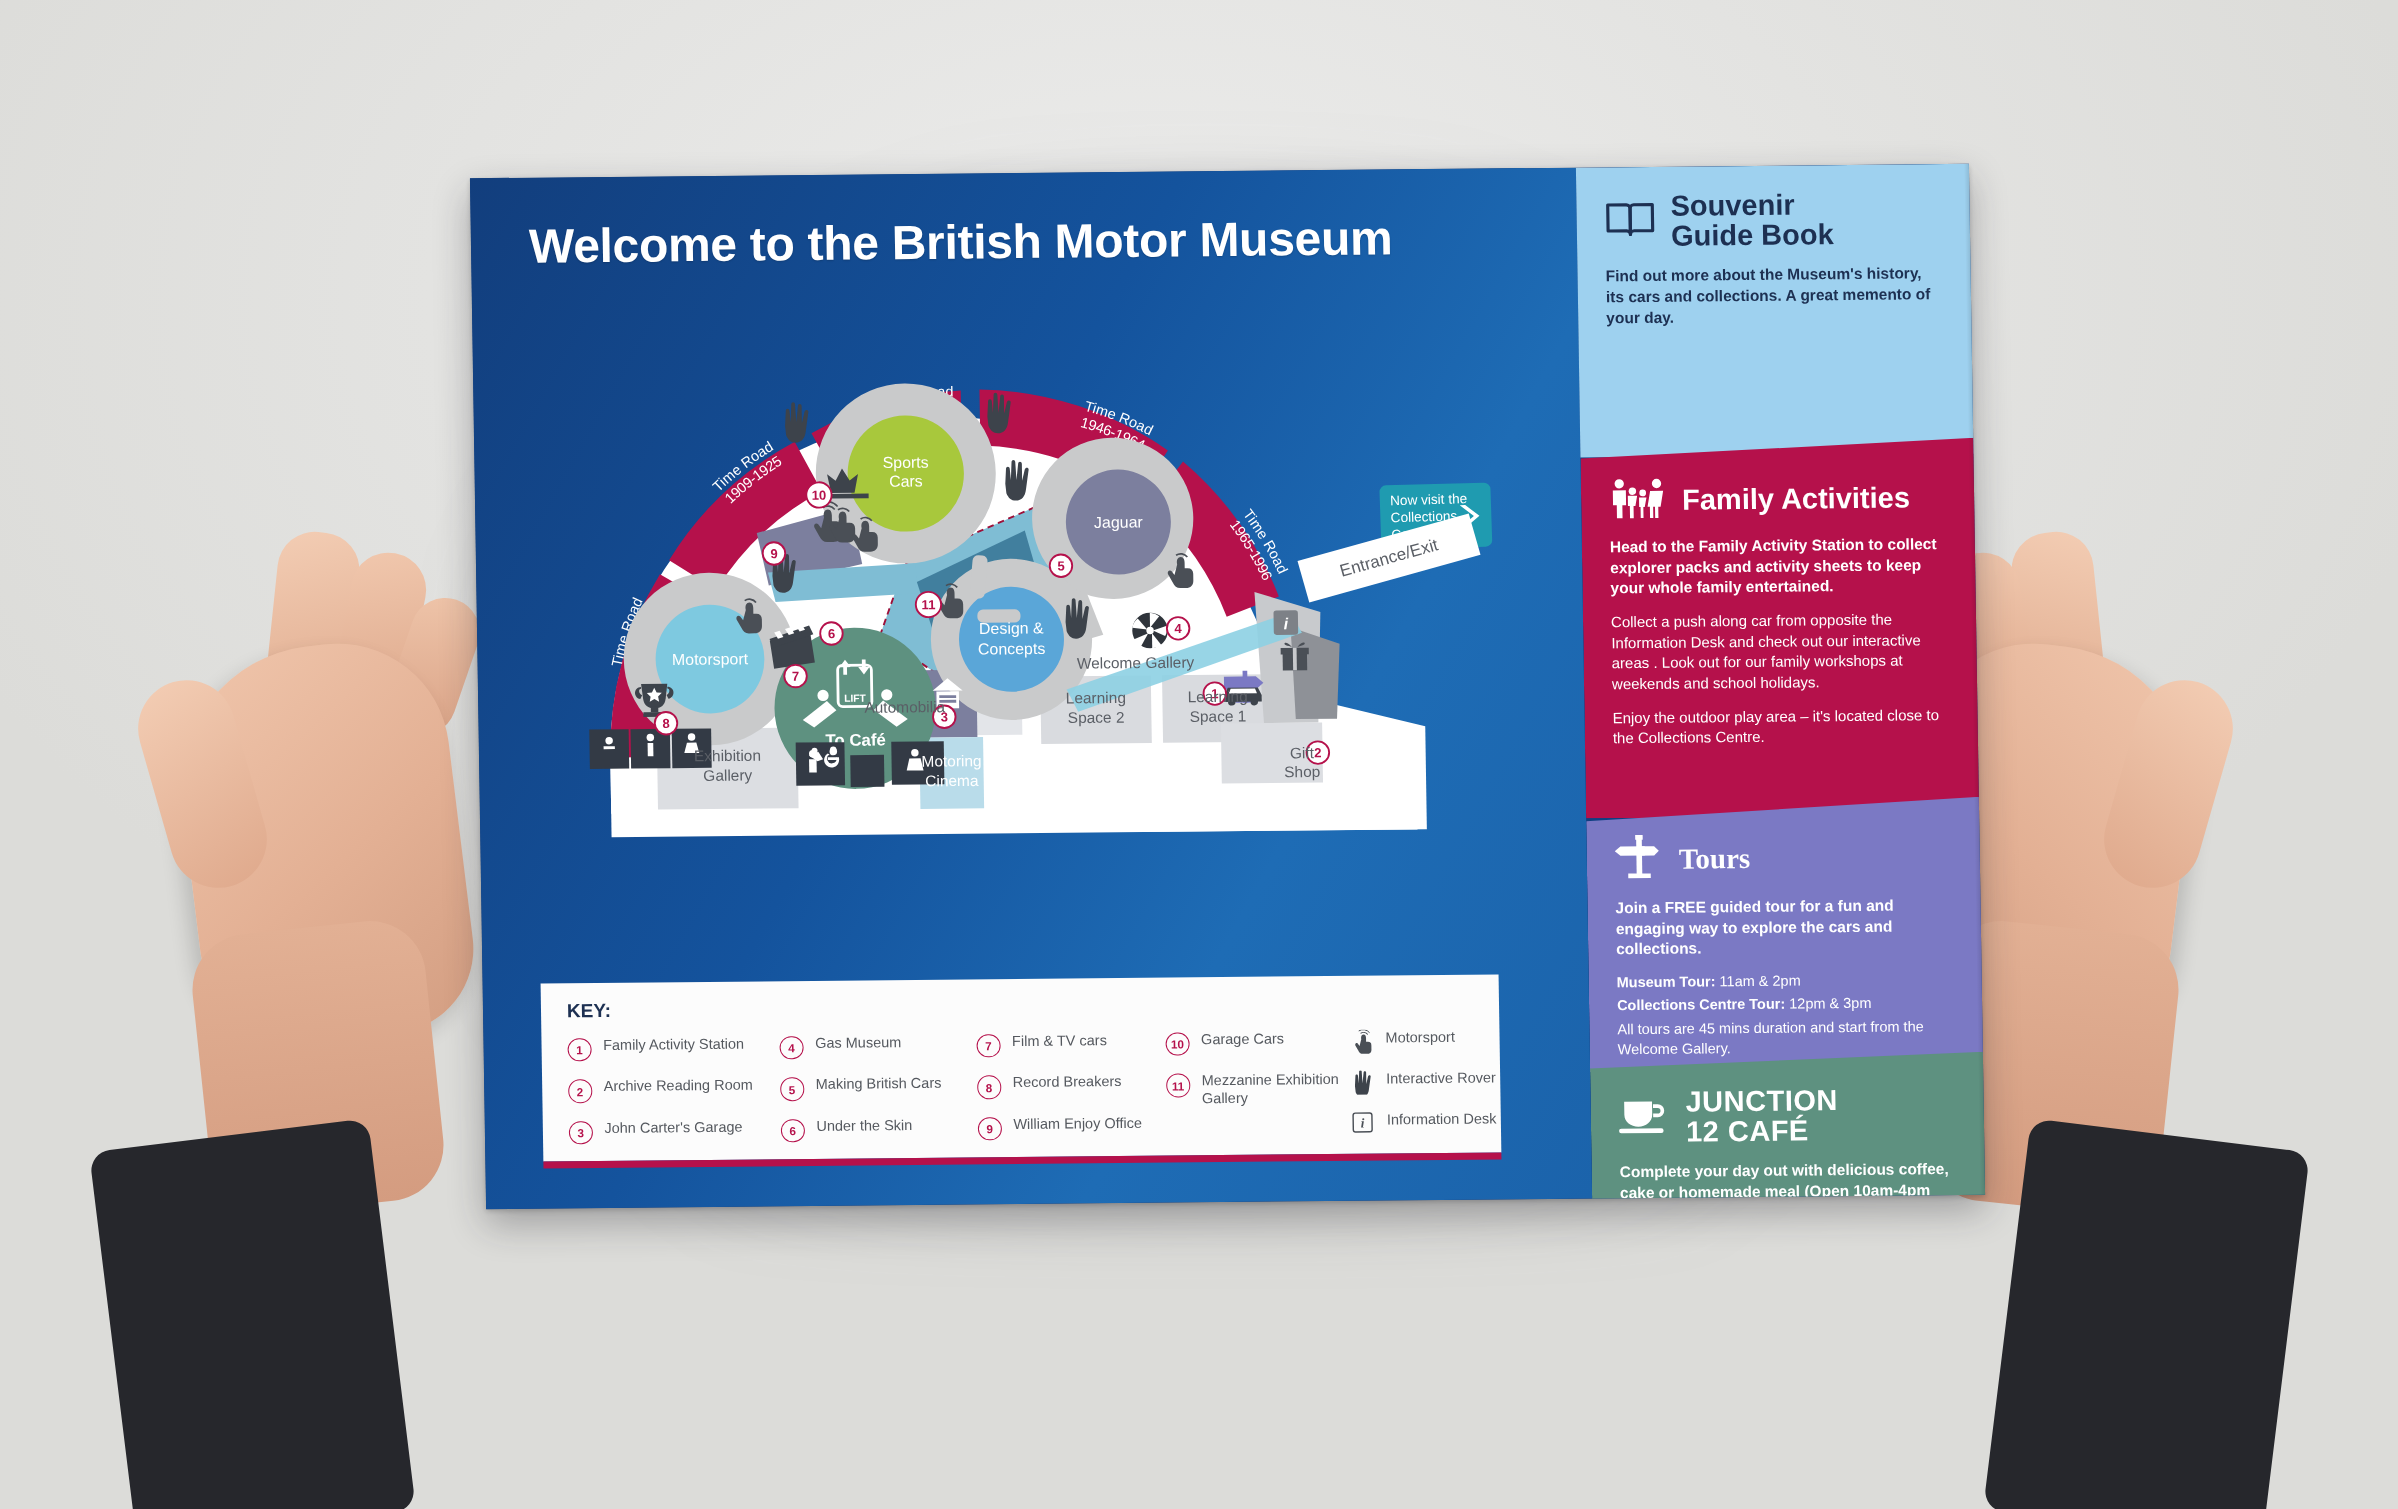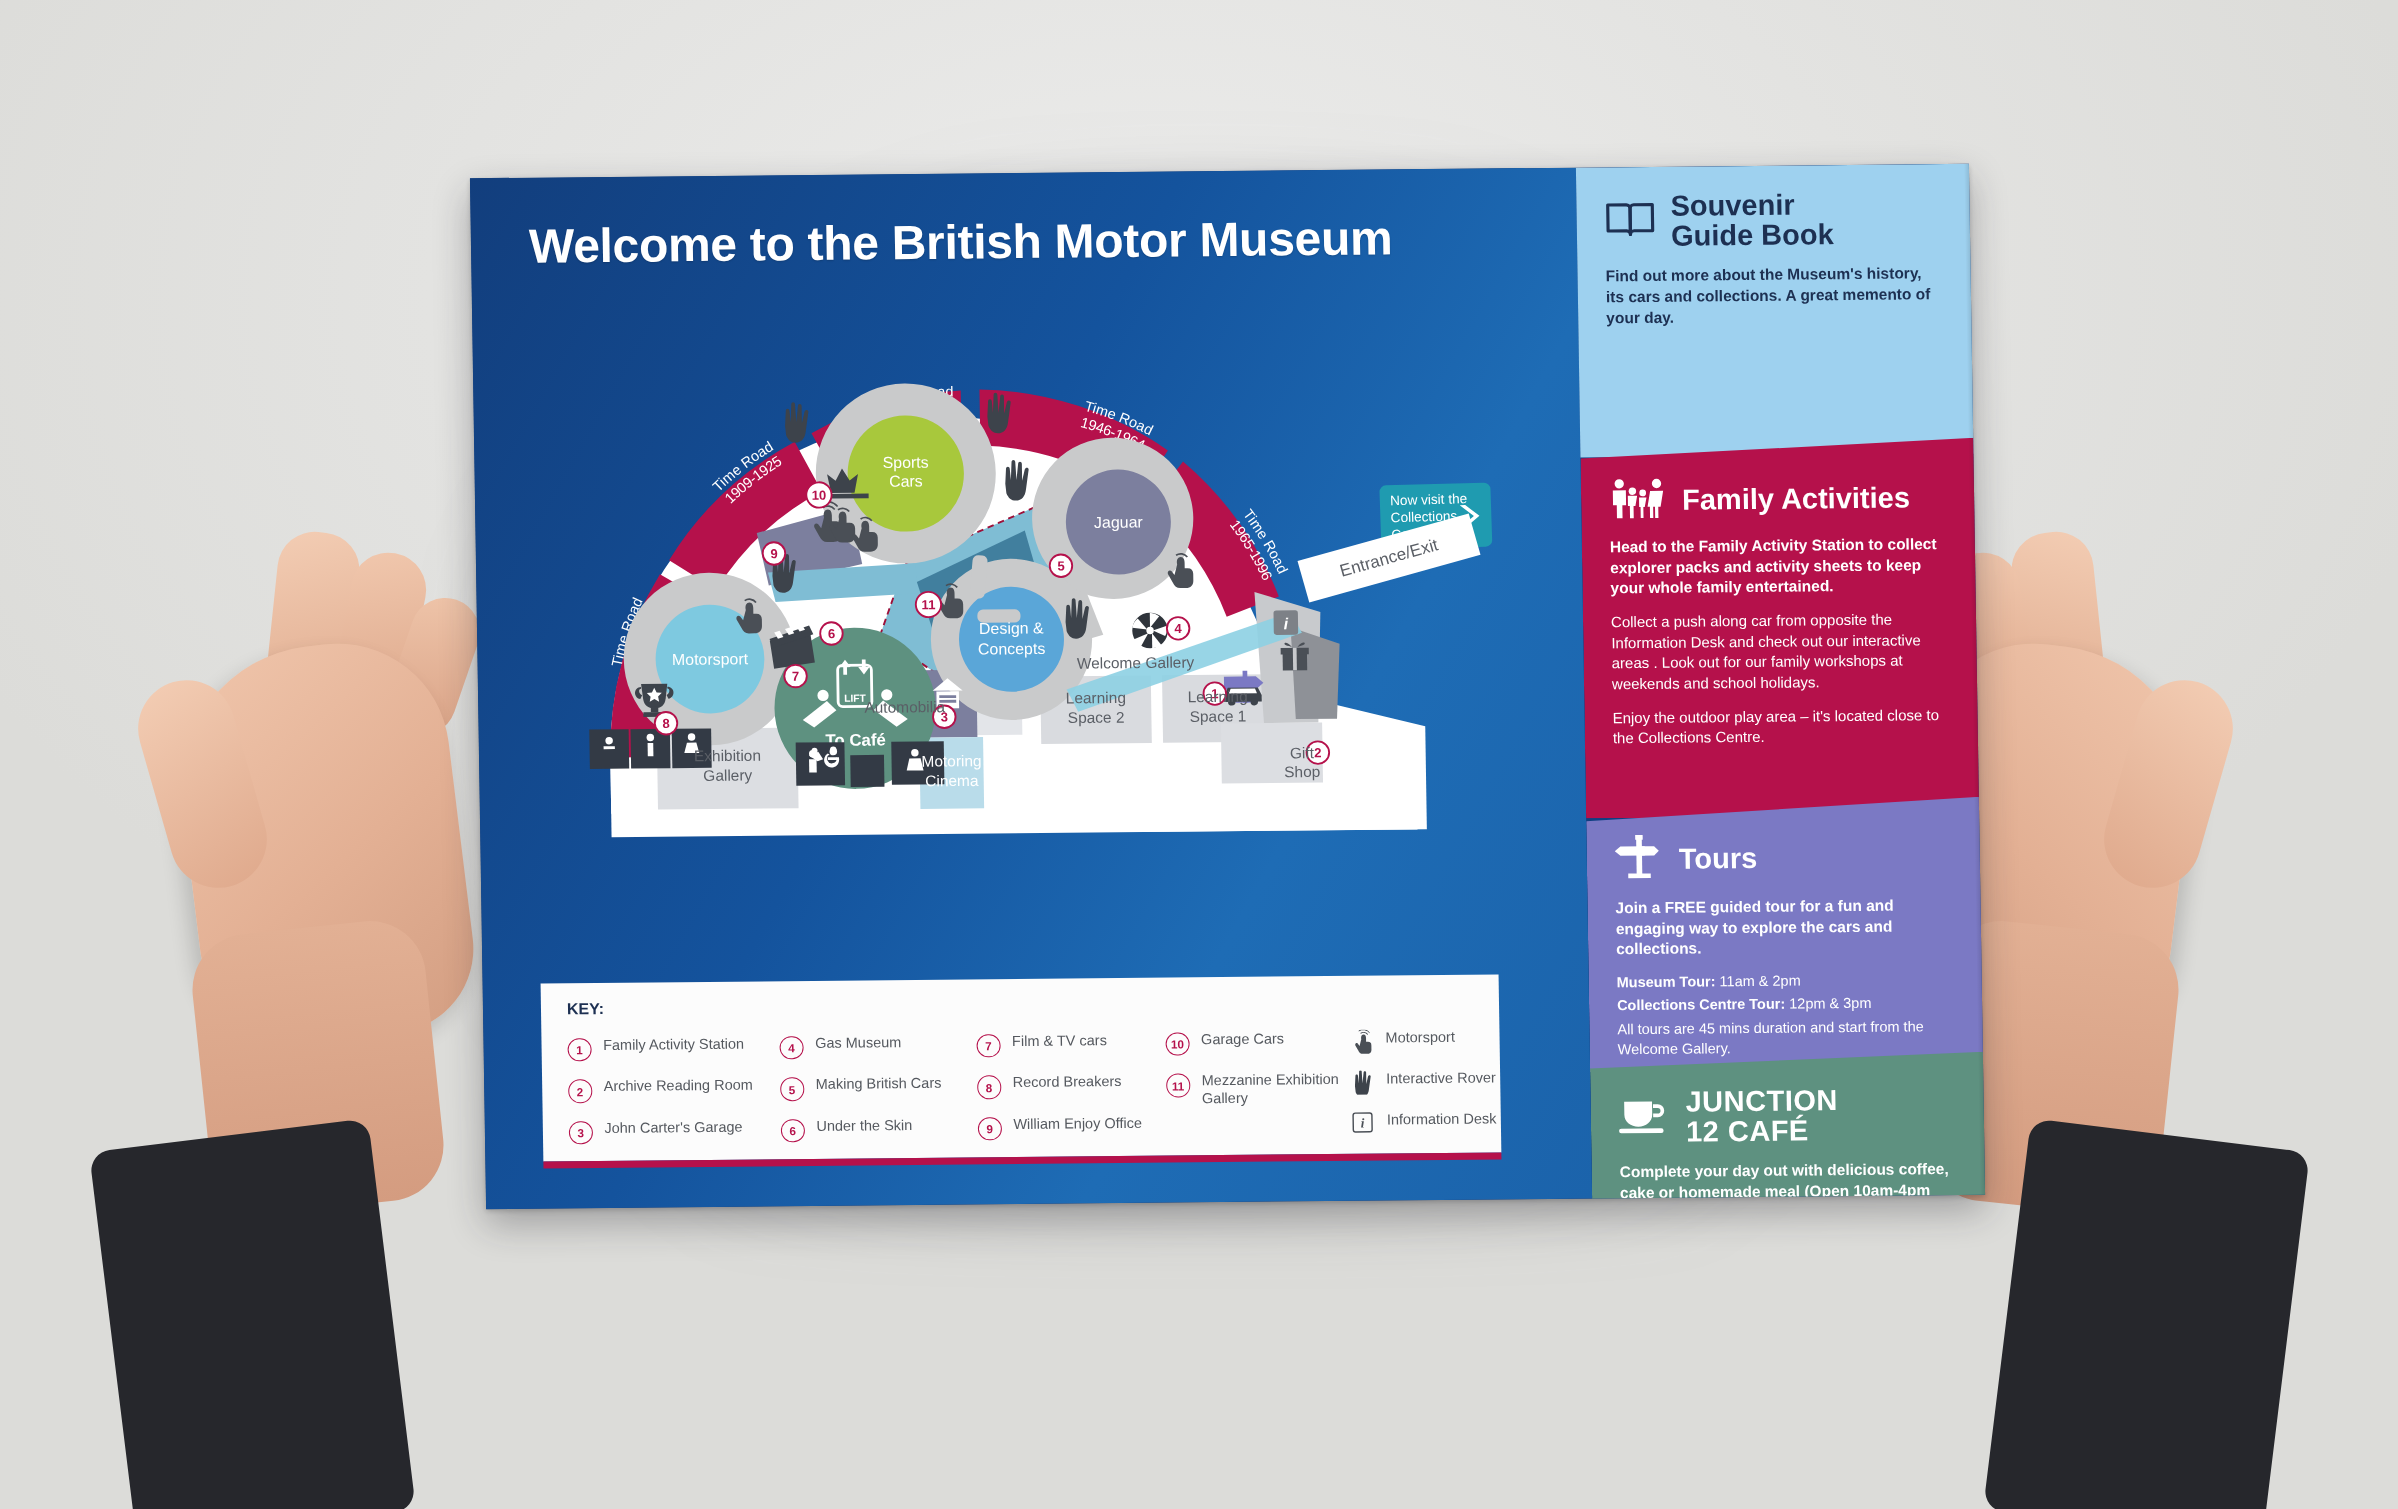--- a/index.html
+++ b/index.html
@@ -97,21 +97,21 @@
     transform:rotate(-15deg);
     display:flex;align-items:center;justify-content:center;
     color:#5b5f66;font-size:17px;
   }
 
   
   #keybox{
     position:absolute;left:58px;top:806px;width:958px;height:178px;background:#fcfcfc;
   }
   #keybox:after{content:"";position:absolute;left:0;bottom:-6.6px;width:100%;height:6.6px;background:#b5114b;}
-  #key-title{position:absolute;left:26px;top:17px;font-size:16px;font-weight:bold;color:#1d3052;}
+  #key-title{position:absolute;left:26px;top:17px;font-size:19px;font-weight:bold;color:#1d3052;}
   .keycol{position:absolute;top:54px;}
   .keyrow{display:flex;align-items:flex-start;margin-bottom:17px;}
   .keyrow .kn{
     flex:0 0 auto;width:21.5px;height:21.5px;border-radius:50%;border:1.5px solid #b5114b;
     color:#b5114b;font-size:11.7px;font-weight:bold;display:flex;align-items:center;
     justify-content:center;margin-right:12px;margin-top:0.9px;
   }
   .keyrow .kt{font-size:14.5px;color:#55595f;line-height:1.22;max-width:164px;}
   .keyrow .kicon{flex:0 0 auto;width:24px;margin-right:12px;display:flex;justify-content:center;}
 
@@ -128,21 +128,21 @@
   #panel-guide .body{font-size:15.5px;line-height:1.34;font-weight:bold;color:#1d3052;}
 
   #panel-family{top:274px;height:377px;background:#b5114b;color:#fff;
     clip-path:polygon(0 17px,100% 0,100% 100%,0 100%);}
   #panel-family .p-title{color:#fff;}
   #panel-family .lead{font-size:15.5px;line-height:1.33;font-weight:bold;}
   #panel-family .txt{font-size:15px;line-height:1.38;}
 
   #panel-tours{top:633px;height:272px;background:#7b79c4;color:#fff;
     clip-path:polygon(0 20.6px,100% 0,100% 100%,0 100%);}
-  #panel-tours .p-title{color:#fff;}
+  #panel-tours .p-title{color:#fff;font-family:Liberation Serif, serif;}
   #panel-tours .lead{font-size:15.5px;line-height:1.33;font-weight:bold;}
   #panel-tours .txt{font-size:14.5px;line-height:1.36;}
   #panel-tours .note{font-size:12.6px;line-height:1.3;opacity:.95;}
   .tb{font-weight:bold;}
 
   #panel-cafe{top:888px;height:187px;background:#5e9180;color:#fff;
     clip-path:polygon(0 13px,100% 0,100% 100%,0 100%);}
   #panel-cafe .p-title{color:#fff;letter-spacing:0.5px;}
   #panel-cafe .lead{font-size:15.5px;line-height:1.34;font-weight:bold;}
 

